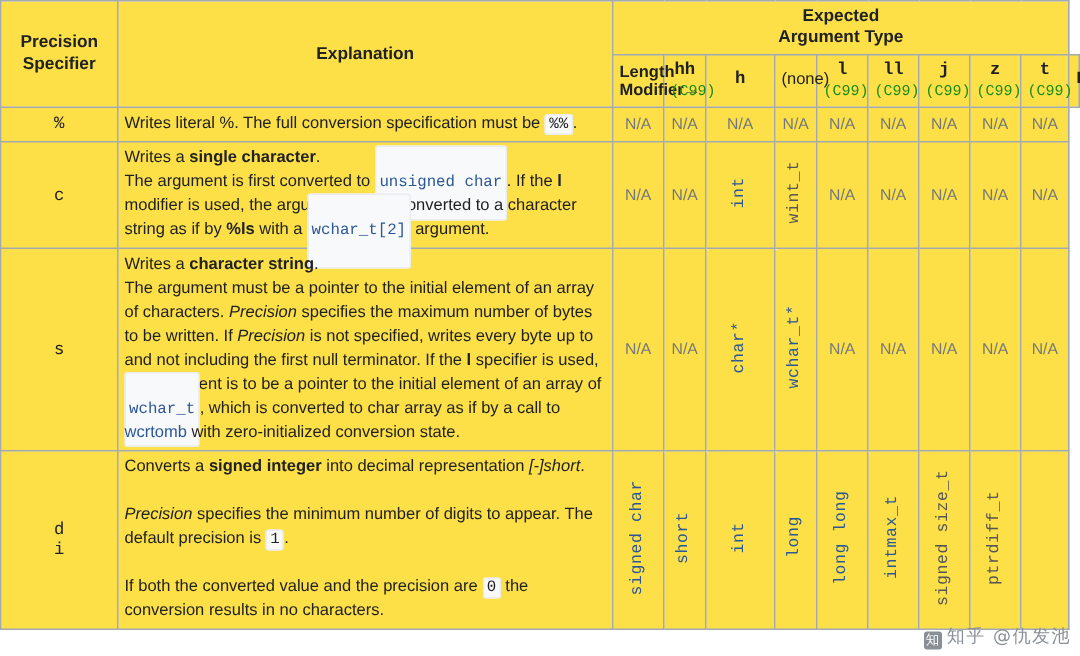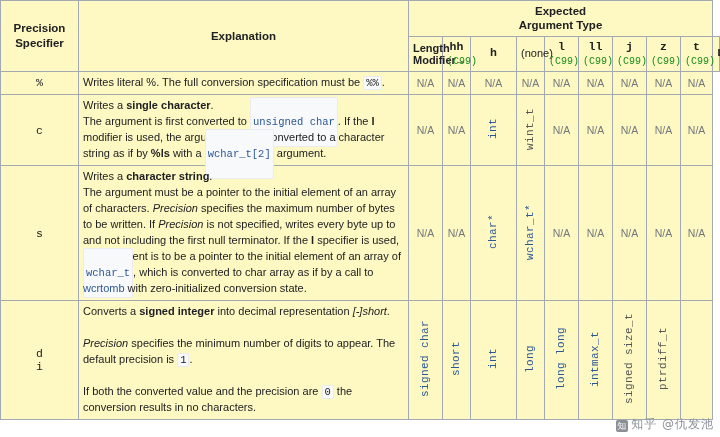--- a/index.html
+++ b/index.html
@@ -18,21 +18,21 @@
   }
   table.cref {
     border-collapse: collapse;
     width: 720px;
     table-layout: fixed;
   }
   table.cref td, table.cref th {
     border: 1px solid #a2a9b1;
     vertical-align: middle;
     padding: 3px 4px;
-    background: #fef9c3;
+    background: #fde047;
   }
   th.hdr {
     background: #eaecf0;
     text-align: center;
     font-weight: bold;
     font-size: 11.5px;
     line-height: 1.25;
   }
   td.specifier {
     background: #f8f9fa;

